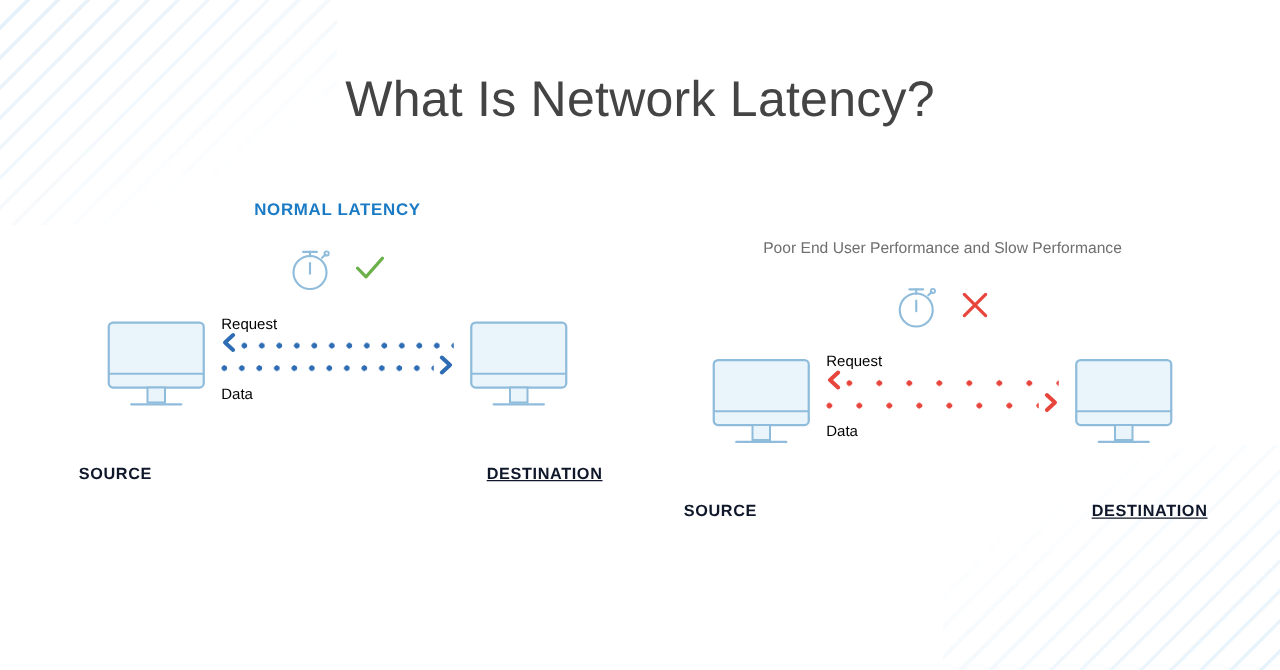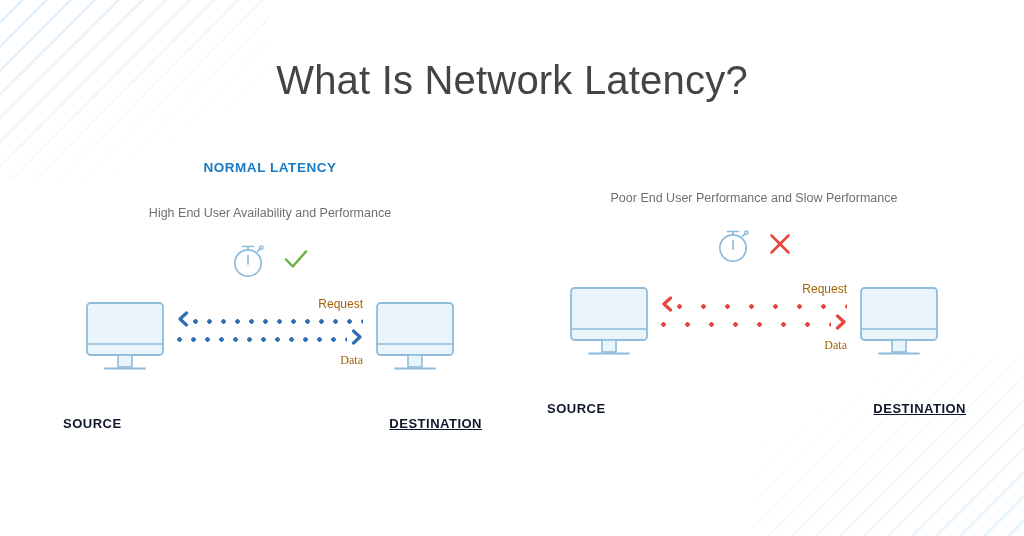--- a/index.html
+++ b/index.html
@@ -119,28 +119,28 @@
 
   
   .flow {
     position: absolute;
     left: 127px;
     right: 127px;
     top: 0;
     height: 90px;
   }
   .flow-label {
-    text-align: right;
+    text-align: left;
     font-size: 12px;
-    color: #a16207;
+    color: #000000;
     height: 16px;
     line-height: 16px;
   }
   .flow-label-top { margin-top: 0px; }
-  .flow-label-bottom { margin-top: 4px; font-family: Liberation Serif, serif; }
+  .flow-label-bottom { margin-top: 4px; }
 
   .arrow-line {
     position: relative;
     height: 18px;
     display: flex;
     align-items: center;
   }
   .arrow-line.left-dir  { justify-content: flex-start; }
   .arrow-line.right-dir { justify-content: flex-end; }
 
@@ -185,21 +185,20 @@
 <div class="canvas">
 
   <div class="stripes stripes-tl"></div>
   <div class="stripes stripes-br"></div>
 
   <div class="page-title">What Is Network Latency?</div>
 
   <div class="panel panel-left">
 
     <div class="panel-heading">NORMAL LATENCY</div>
-    <div class="panel-sub">High End User Availability and Performance</div>
 
     <div class="status-row">
       <span class="stopwatch-icon">
         <svg width="36" height="40" viewBox="0 0 36 40">
           <circle cx="17" cy="24" r="13.2" fill="none" stroke="#8fbcdb" stroke-width="1.7"></circle>
           <line x1="17" y1="16.5" x2="17" y2="25" stroke="#8fbcdb" stroke-width="1.7" stroke-linecap="round"></line>
           <line x1="11.5" y1="7.5" x2="22.5" y2="7.5" stroke="#8fbcdb" stroke-width="1.7" stroke-linecap="round"></line>
           <line x1="17" y1="7.5" x2="17" y2="11.2" stroke="#8fbcdb" stroke-width="1.7" stroke-linecap="round"></line>
           <line x1="26.6" y1="12.2" x2="29.4" y2="9.6" stroke="#8fbcdb" stroke-width="1.7" stroke-linecap="round"></line>
           <circle cx="30.3" cy="8.8" r="1.7" fill="none" stroke="#8fbcdb" stroke-width="1.5"></circle>

